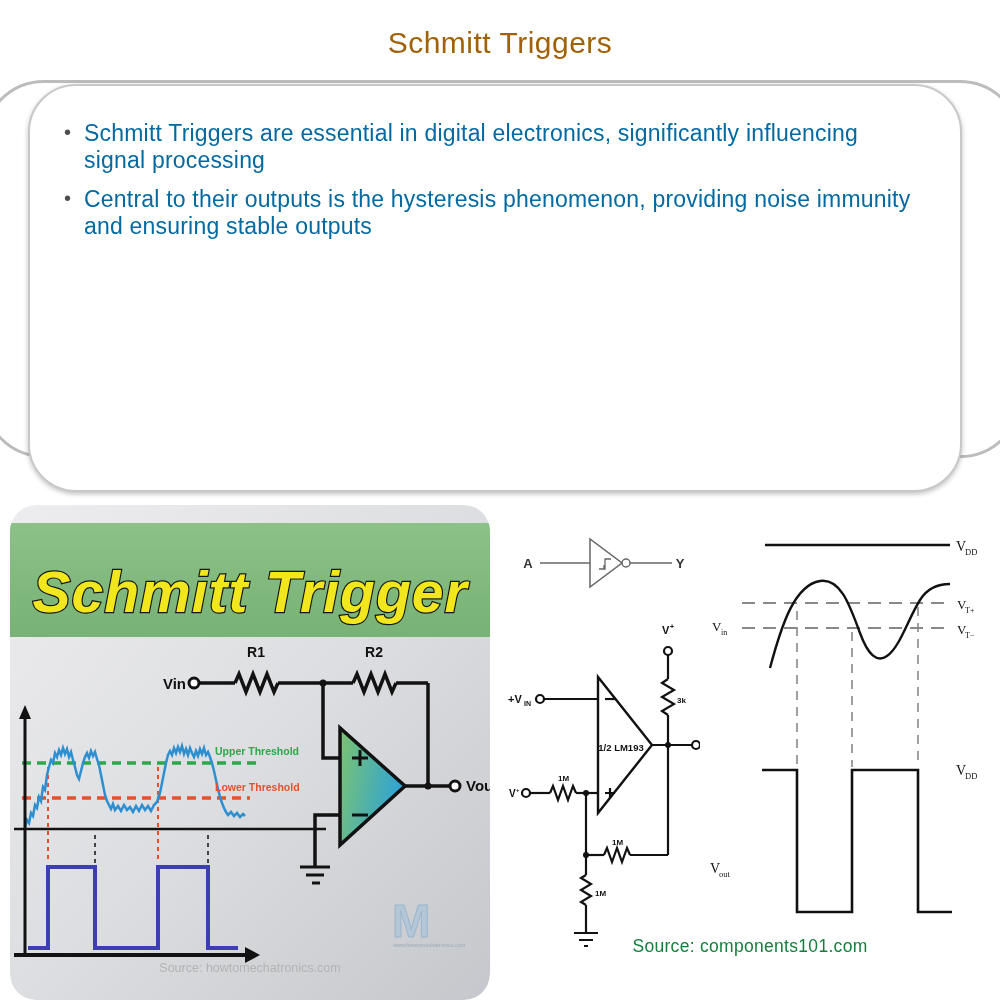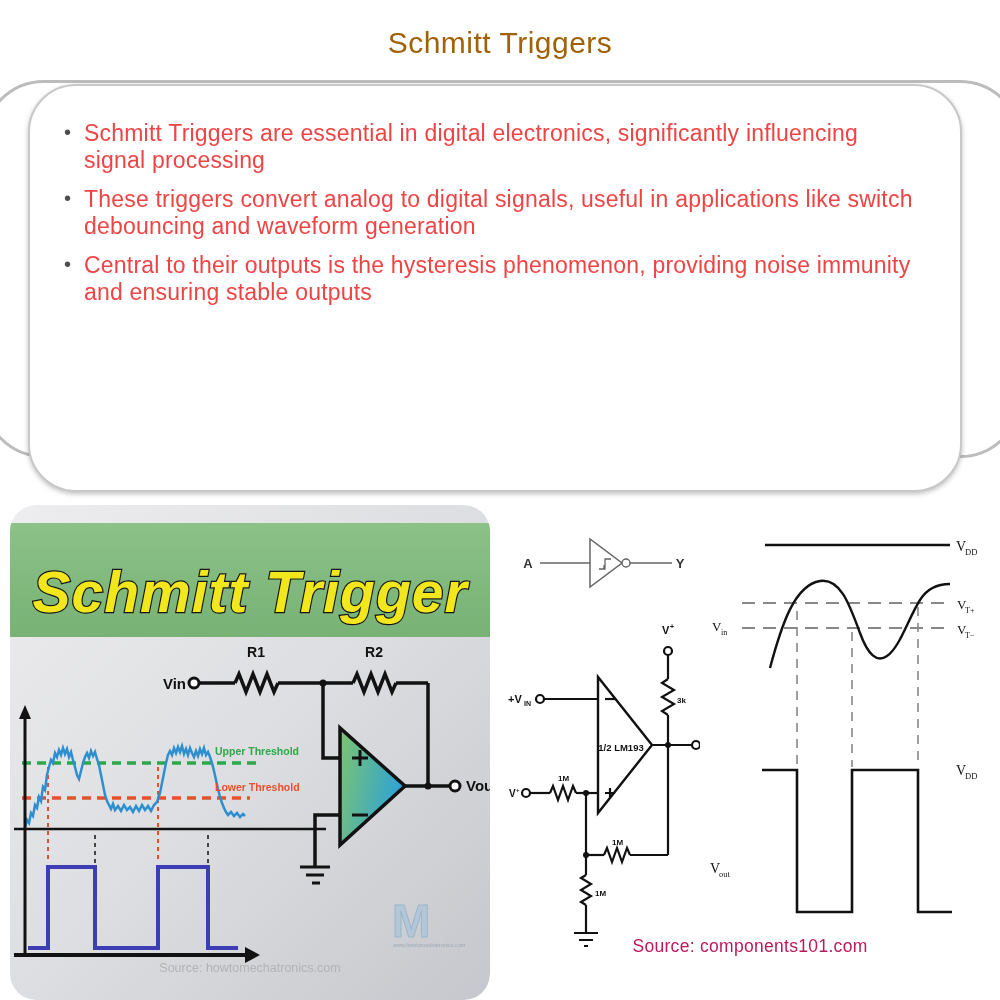--- a/index.html
+++ b/index.html
@@ -16,46 +16,45 @@
     border:3px solid #bcbcbc;border-radius:62px;background:transparent;
   }
   .text-box{
     position:absolute;left:28px;top:84px;width:930px;height:404px;
     background:#ffffff;border:2px solid #c8c8c8;border-radius:48px;
     box-shadow:0 2px 5px rgba(0,0,0,.25);
   }
   .text-box ul{margin:0;padding:34px 36px 0 30px;list-style:none;}
   .text-box li{
     position:relative;padding-left:24px;margin-bottom:12px;
-    font-size:23px;line-height:1.17;color:#ef4444;font-weight:500;letter-spacing:.2px;
+    font-size:23px;line-height:1.17;color:#0369a1;font-weight:500;letter-spacing:.2px;
   }
   .text-box li::before{
     content:"\2022";position:absolute;left:4px;top:1px;font-size:20px;color:#4d4d4d;
   }
   .figure{position:absolute;top:505px;}
   #left-card{left:10px;}
   #middle-diagram{left:500px;background:#fff;}
   #right-panel{left:700px;background:#fff;}
   .source-right{
     position:absolute;left:595px;top:936px;width:310px;text-align:center;
-    font-size:17.5px;color:#be185d;letter-spacing:.3px;
+    font-size:17.5px;color:#15803d;letter-spacing:.3px;
   }
   svg text{user-select:none;}
 </style>
 </head>
 <body>
 
 <h1 class="page-title">Schmitt Triggers</h1>
 
 <div class="outer-frame"></div>
 
 <div class="text-box">
   <ul>
     <li><span>Schmitt Triggers are essential in digital electronics, significantly influencing signal processing</span></li>
-    <li><span>These triggers convert analog to digital signals, useful in applications like switch debouncing and waveform generation</span></li>
     <li><span>Central to their outputs is the hysteresis phenomenon, providing noise immunity and ensuring stable outputs</span></li>
   </ul>
 </div>
 
 <svg id="left-card" class="figure" width="480" height="495" viewBox="0 0 480 495" xmlns="http://www.w3.org/2000/svg">
   <defs>
     <linearGradient id="cardgrad" x1="0" y1="0" x2="1" y2="1">
       <stop offset="0" stop-color="#ededef"></stop>
         <stop offset="0.5" stop-color="#dddee1"></stop>
         <stop offset="1" stop-color="#c5c7cc"></stop>

